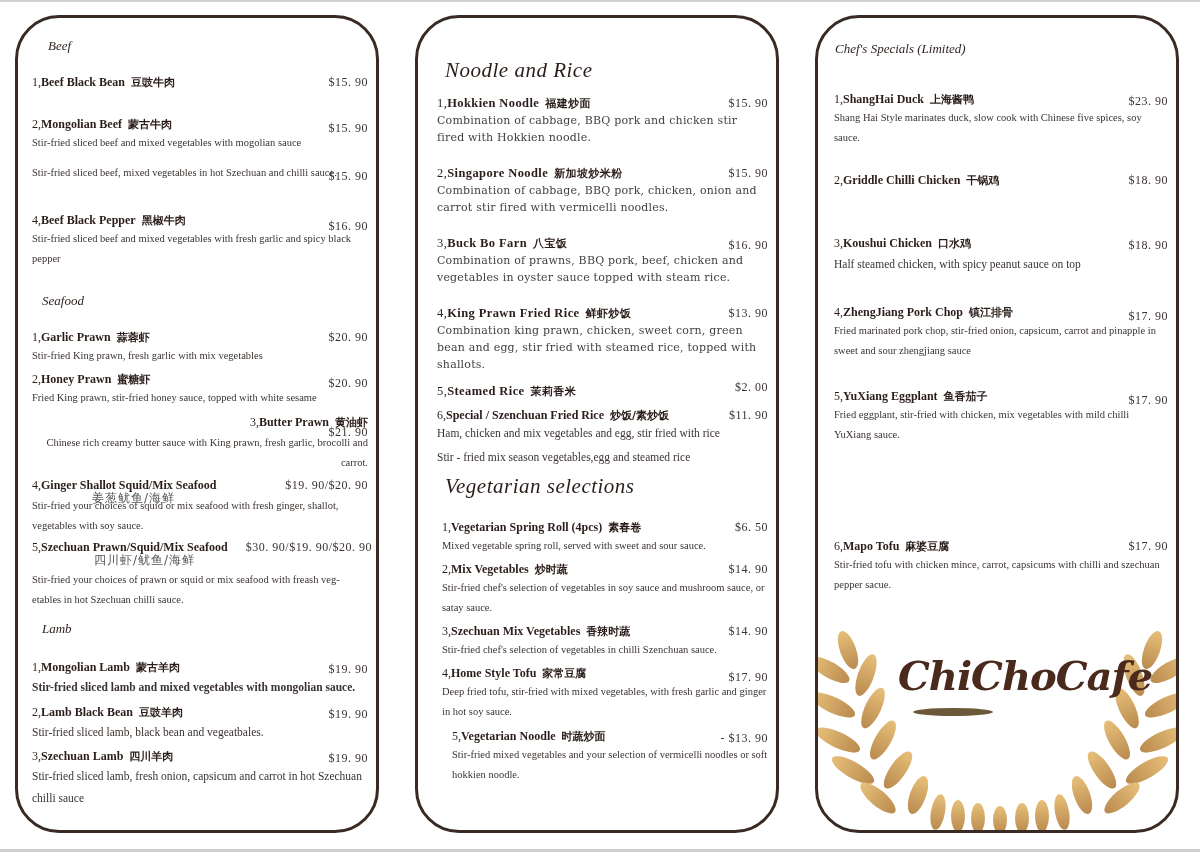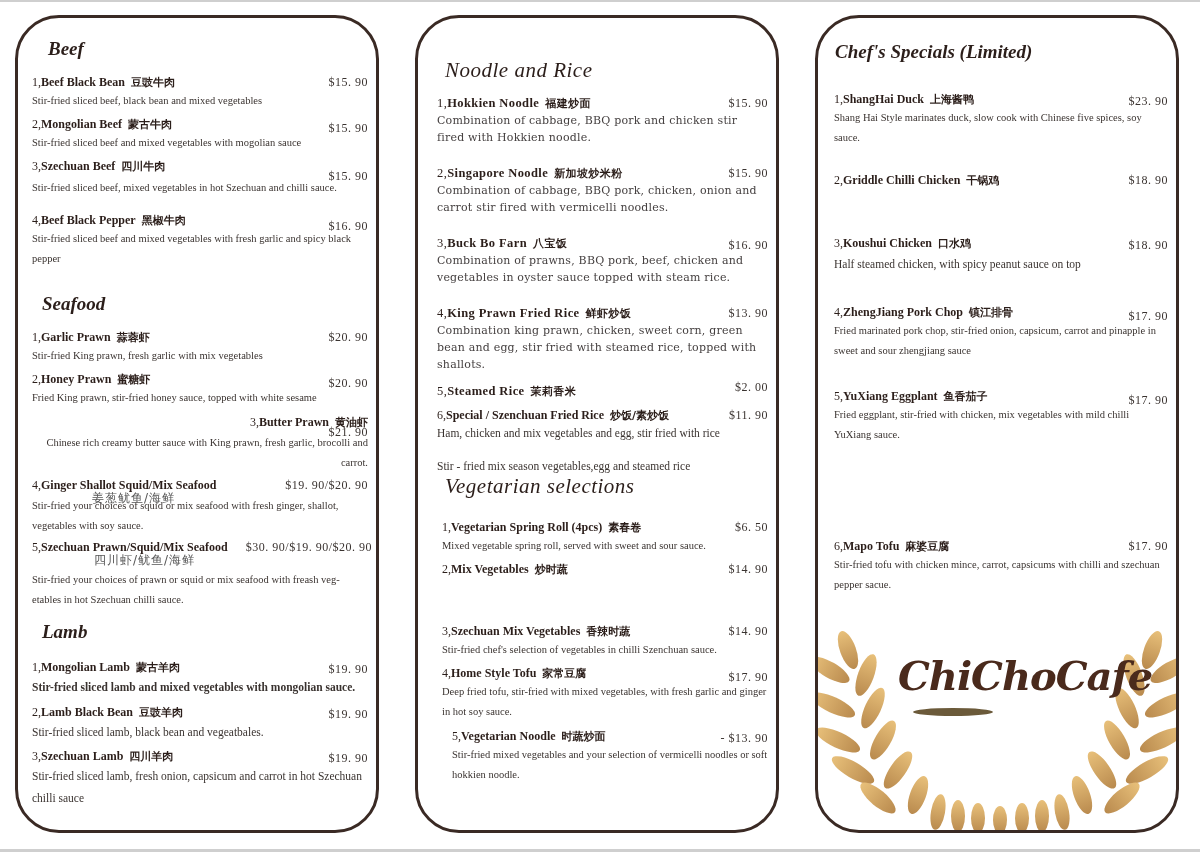--- a/index.html
+++ b/index.html
@@ -10,21 +10,21 @@
   .topline { position:absolute; left:0; top:0; width:1200px; height:2px; background:#cfcfcf; }
   .bottomline { position:absolute; left:0; bottom:0; width:1200px; height:3px; background:#cfcfcf; }
   .panel {
     position:absolute; top:15px; width:364px; height:818px;
     border:3px solid #3a2a24; border-radius:44px; box-sizing:border-box; background:#fff;
   }
   #panel-left { left:15px; }
   #panel-mid { left:415px; }
   #panel-right { left:815px; }
   .sec-title {
-    position:absolute; font-style:italic; font-weight:bold; font-size:19px; color:#2b1e1a;
+    position:absolute; font-style:italic; font-weight:normal; font-size:13px; color:#2b1e1a;
   }
   .sec-title.light { font-weight:normal; font-size:21px; letter-spacing:0.5px; }
   .item { position:absolute; left:14px; right:8px; }
   .item-name { font-weight:bold; font-size:12px; color:#2b1e1a; white-space:nowrap; }
   .item-name .num { font-weight:normal; }
   .cn { font-weight:bold; font-size:11px; margin-left:6px; font-family:"DejaVu Sans", sans-serif; }
   .price { position:absolute; right:0; font-size:12px; color:#3a3330; letter-spacing:0.5px; white-space:nowrap; }
   .desc { font-size:10.5px; color:#3a3330; line-height:20px; margin-top:1px; }
   .mid .item-name { font-size:12.5px; letter-spacing:0.4px; }
   .mid .desc.sans { font-family:"DejaVu Serif", serif; font-size:11px; line-height:17px; letter-spacing:0.2px; color:#454040; }
@@ -40,29 +40,27 @@
 <body>
 
 <div class="topline"></div>
 
 <div class="panel" id="panel-left">
   <div class="sec-title" style="left:30px;top:20px;">Beef</div>
 
   <div class="item" style="top:57px;">
     <div class="item-name"><span class="num">1,</span><span>Beef Black Bean</span><span class="cn">豆豉牛肉</span></div>
     <div class="price" style="top:0;">$15. 90</div>
-    <div class="desc">Stir-fried sliced beef, black bean and mixed vegetables</div>
   </div>
   <div class="item" style="top:99px;">
     <div class="item-name"><span class="num">2,</span><span>Mongolian Beef</span><span class="cn">蒙古牛肉</span></div>
     <div class="price" style="top:4px;">$15. 90</div>
     <div class="desc">Stir-fried sliced beef and mixed vegetables with mogolian sauce</div>
   </div>
   <div class="item" style="top:141px;">
-    <div class="item-name"><span class="num">3,</span><span>Szechuan Beef</span><span class="cn">四川牛肉</span></div>
     <div class="price" style="top:10px;">$15. 90</div>
     <div class="desc" style="margin-top:4px;">Stir-fried sliced beef, mixed vegetables in hot Szechuan and chilli sauce.</div>
   </div>
   <div class="item" style="top:195px;">
     <div class="item-name"><span class="num">4,</span><span>Beef Black Pepper</span><span class="cn">黑椒牛肉</span></div>
     <div class="price" style="top:6px;">$16. 90</div>
     <div class="desc">Stir-fried sliced beef and mixed vegetables with fresh garlic and spicy black pepper</div>
   </div>
 
   <div class="sec-title" style="left:24px;top:275px;">Seafood</div>
@@ -138,33 +136,34 @@
     <div class="desc sans">Combination king prawn, chicken, sweet corn, green bean and egg, stir  fried with steamed rice, topped with shallots.</div>
   </div>
   <div class="item" style="top:366px;left:19px;">
     <div class="item-name"><span class="num">5,</span><span>Steamed Rice</span><span class="cn">茉莉香米</span></div>
     <div class="price" style="top:-4px;">$2. 00</div>
   </div>
   <div class="item" style="top:390px;left:19px;">
     <div class="item-name" style="font-size:12px;letter-spacing:0;"><span class="num">6,</span><span>Special / Szenchuan Fried Rice</span><span class="cn">炒饭/素炒饭</span></div>
     <div class="price" style="top:0;">$11. 90</div>
     <div class="desc" style="font-size:11.5px;line-height:16px;margin-top:2px;">Ham, chicken and mix vegetables and egg, stir fried with rice</div>
-    <div class="desc" style="font-size:11.5px;line-height:16px;margin-top:17px;">Stir - fried mix season vegetables,egg and steamed rice</div>
+    <div class="desc" style="font-size:11.5px;line-height:16px;margin-top:8px;">Stir - fried mix season vegetables,egg and steamed rice</div>
   </div>
 
   <div class="sec-title light" style="left:27px;top:456px;">Vegetarian selections</div>
 
   <div class="item" style="top:502px;left:24px;">
     <div class="item-name" style="font-size:12px;letter-spacing:0;"><span class="num">1,</span><span>Vegetarian Spring Roll (4pcs)</span><span class="cn">素春卷</span></div>
     <div class="price" style="top:0;">$6. 50</div>
     <div class="desc">Mixed vegetable spring roll, served with sweet and sour sauce.</div>
   </div>
   <div class="item" style="top:544px;left:24px;">
     <div class="item-name" style="font-size:12px;letter-spacing:0;"><span class="num">2,</span><span>Mix Vegetables</span><span class="cn">炒时蔬</span></div>
     <div class="price" style="top:0;">$14. 90</div>
+    <div class="desc">Stir-fried chef's selection of vegetables in soy sauce and mushroom sauce, or satay sauce.</div>
   </div>
   <div class="item" style="top:606px;left:24px;">
     <div class="item-name" style="font-size:12px;letter-spacing:0;"><span class="num">3,</span><span>Szechuan Mix Vegetables</span><span class="cn">香辣时蔬</span></div>
     <div class="price" style="top:0;">$14. 90</div>
     <div class="desc">Stir-fried chef's selection of vegetables in chilli Szenchuan sauce.</div>
   </div>
   <div class="item" style="top:648px;left:24px;">
     <div class="item-name" style="font-size:12px;letter-spacing:0;"><span class="num">4,</span><span>Home Style Tofu</span><span class="cn">家常豆腐</span></div>
     <div class="price" style="top:4px;">$17. 90</div>
     <div class="desc">Deep fried tofu, stir-fried with mixed vegetables, with fresh garlic and ginger in hot soy sauce.</div>

